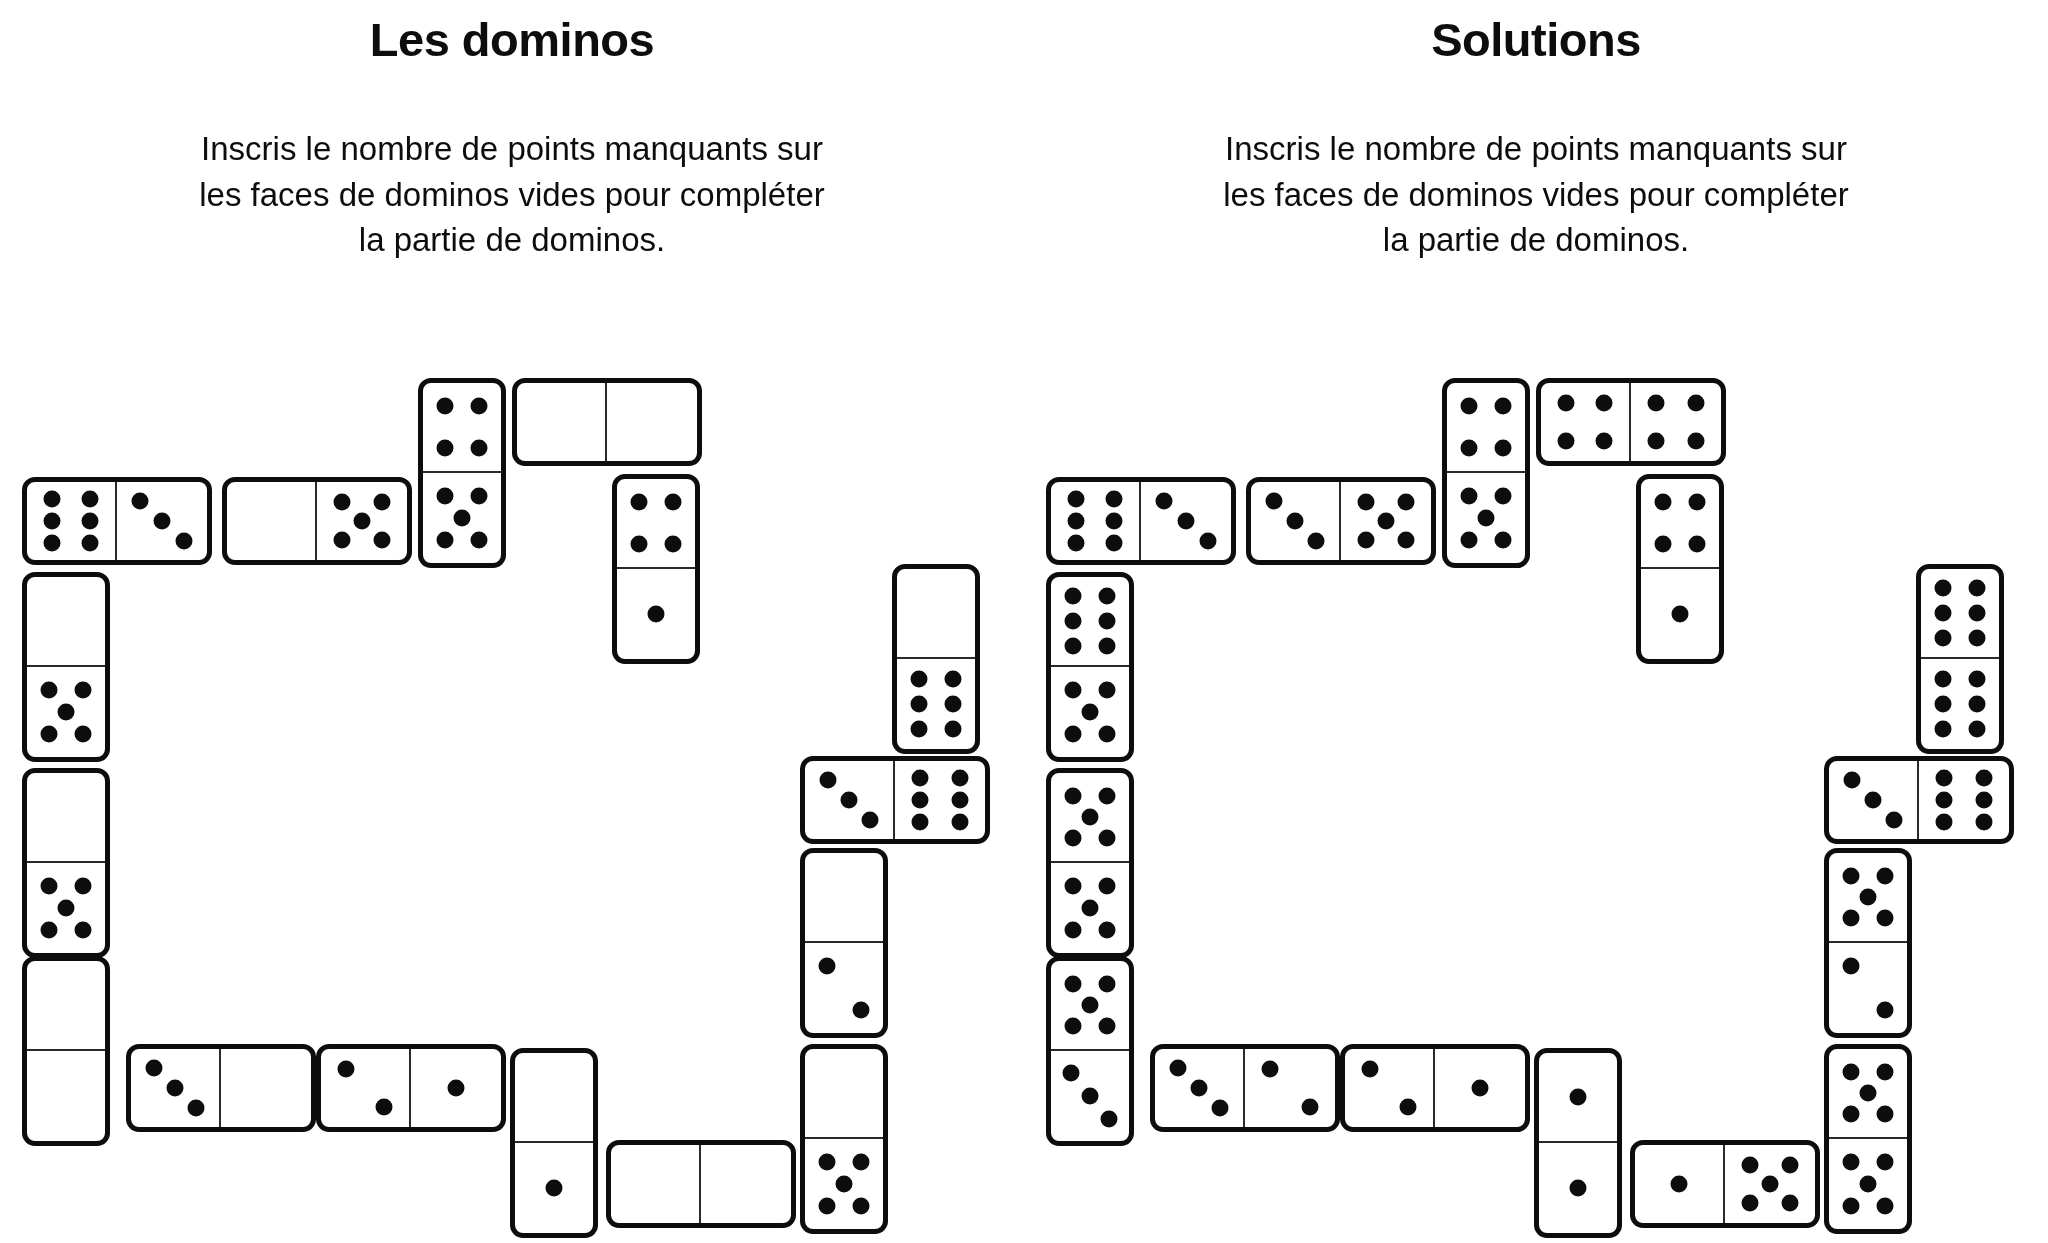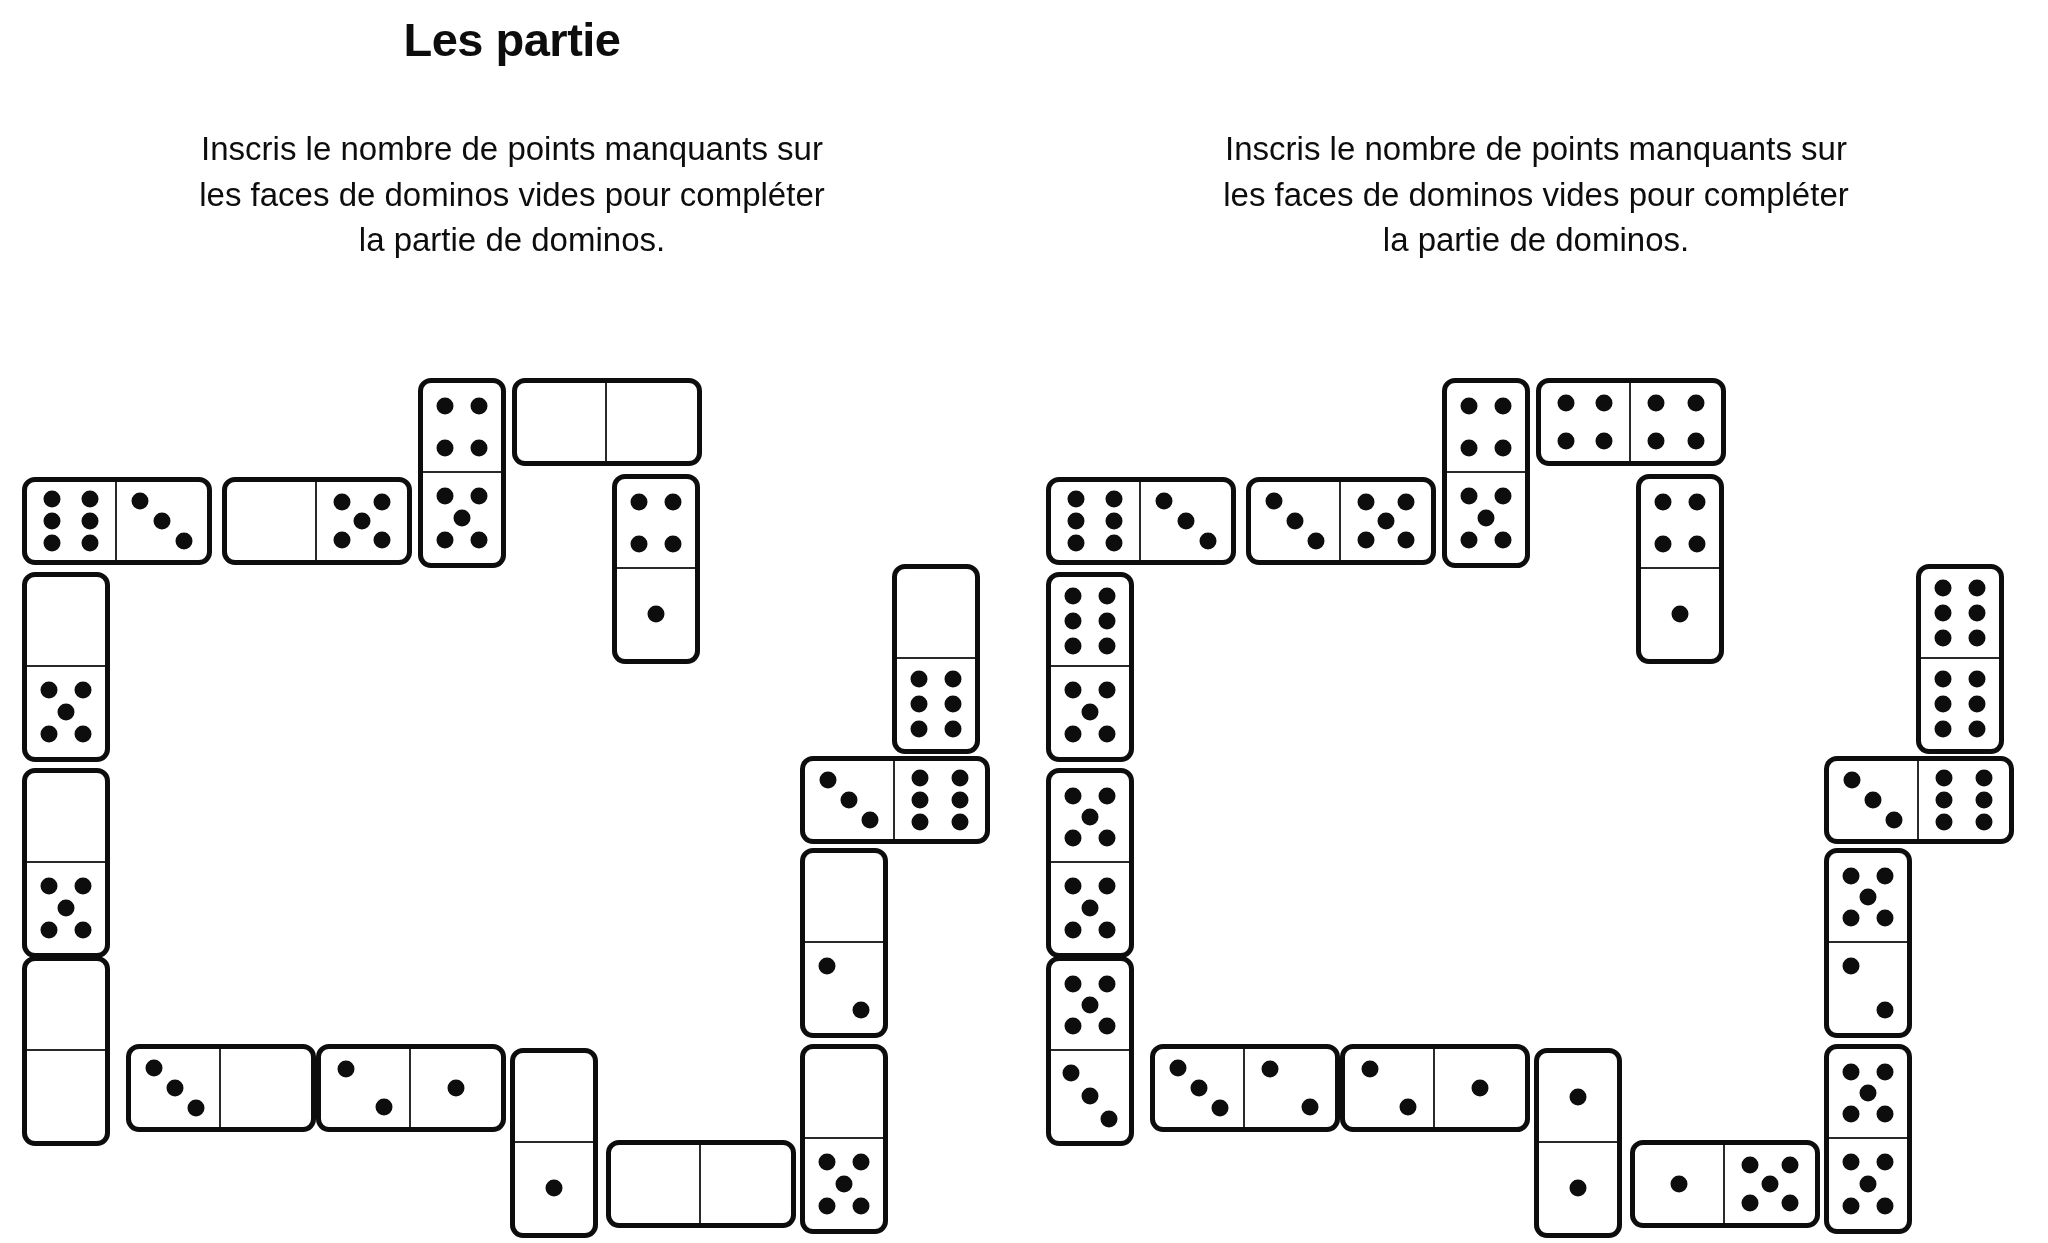--- a/index.html
+++ b/index.html
@@ -54,21 +54,21 @@
     border-radius: 50%;
     transform: translate(-50%, -50%);
   }
 </style>
 </head>
 <body>
 
 <div class="page">
 
   <div class="panel">
-    <div class="panel-title">Les partie</div>
+    <div class="panel-title">Les dominos</div>
     <div class="panel-instructions">Inscris le nombre de points manquants sur
 les faces de dominos vides pour compléter
 la partie de dominos.</div>
     <div class="board" id="board-worksheet">
         <div class="domino h" style="left: 22px; top: 477px; width: 190px; height: 88px;">
           <div class="face">
             <span class="pip" style="left: 28%; top: 22%;"></span>
             <span class="pip" style="left: 72%; top: 22%;"></span>
             <span class="pip" style="left: 28%; top: 50%;"></span>
             <span class="pip" style="left: 72%; top: 50%;"></span>
@@ -212,20 +212,21 @@
             <span class="pip" style="left: 28%; top: 50%;"></span>
             <span class="pip" style="left: 72%; top: 50%;"></span>
             <span class="pip" style="left: 28%; top: 78%;"></span>
             <span class="pip" style="left: 72%; top: 78%;"></span>
           </div>
         </div>
       </div>
   </div>
 
   <div class="panel">
+    <div class="panel-title">Solutions</div>
     <div class="panel-instructions">Inscris le nombre de points manquants sur
 les faces de dominos vides pour compléter
 la partie de dominos.</div>
     <div class="board" id="board-solutions">
         <div class="domino h" style="left: 22px; top: 477px; width: 190px; height: 88px;">
           <div class="face">
             <span class="pip" style="left: 28%; top: 22%;"></span>
             <span class="pip" style="left: 72%; top: 22%;"></span>
             <span class="pip" style="left: 28%; top: 50%;"></span>
             <span class="pip" style="left: 72%; top: 50%;"></span>

